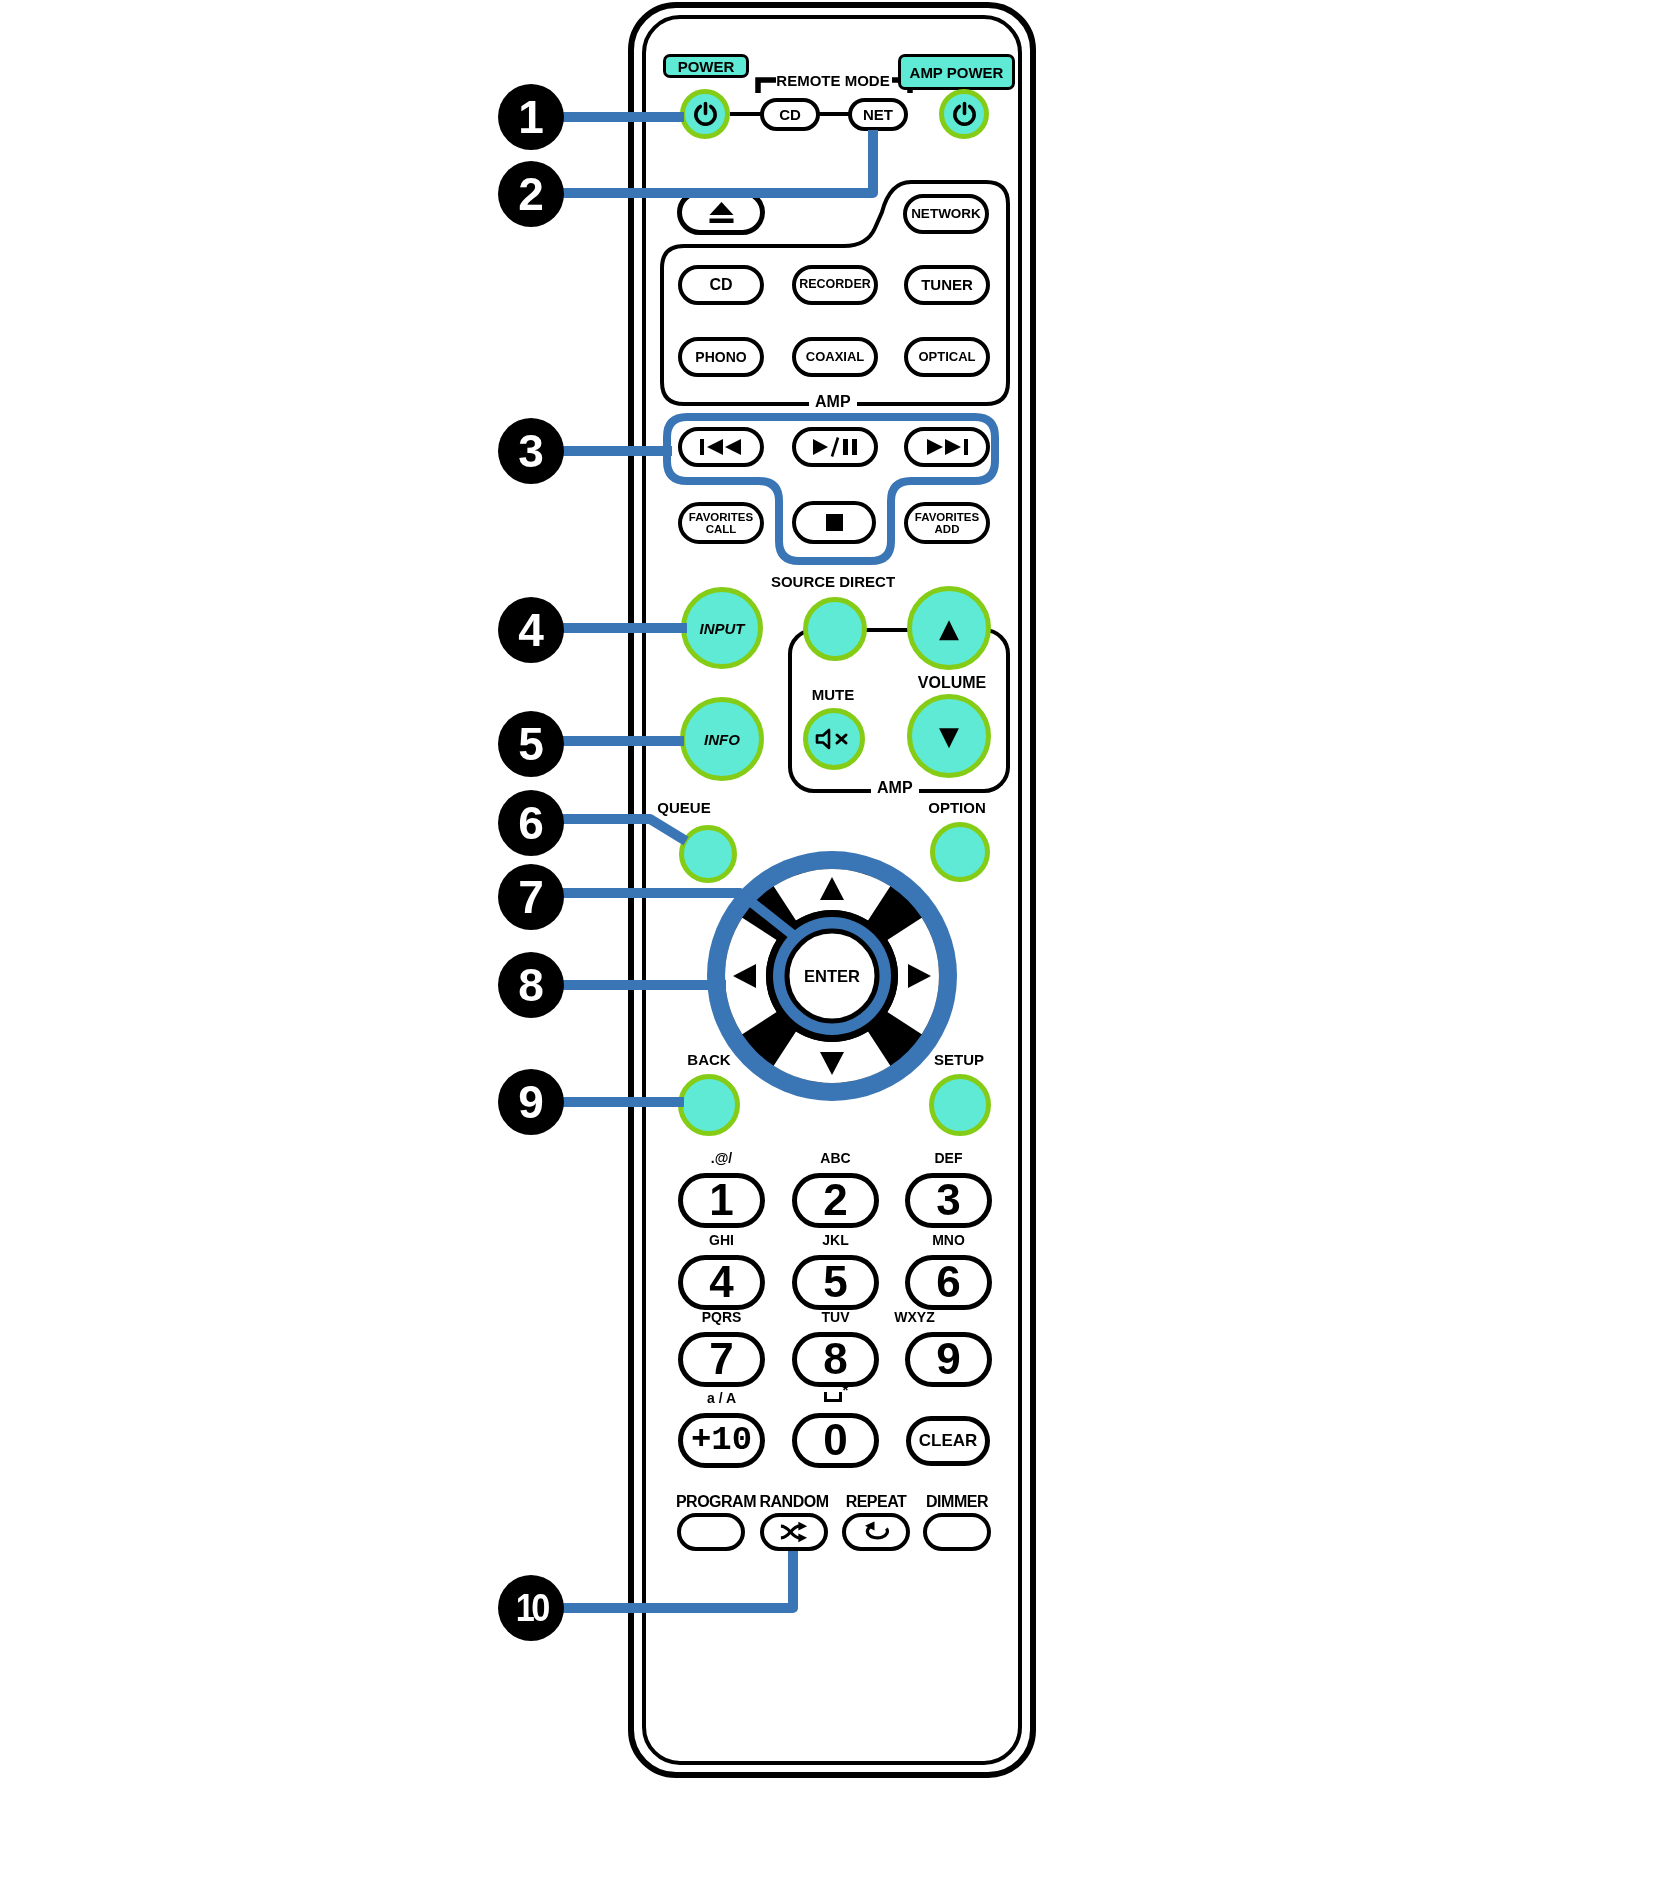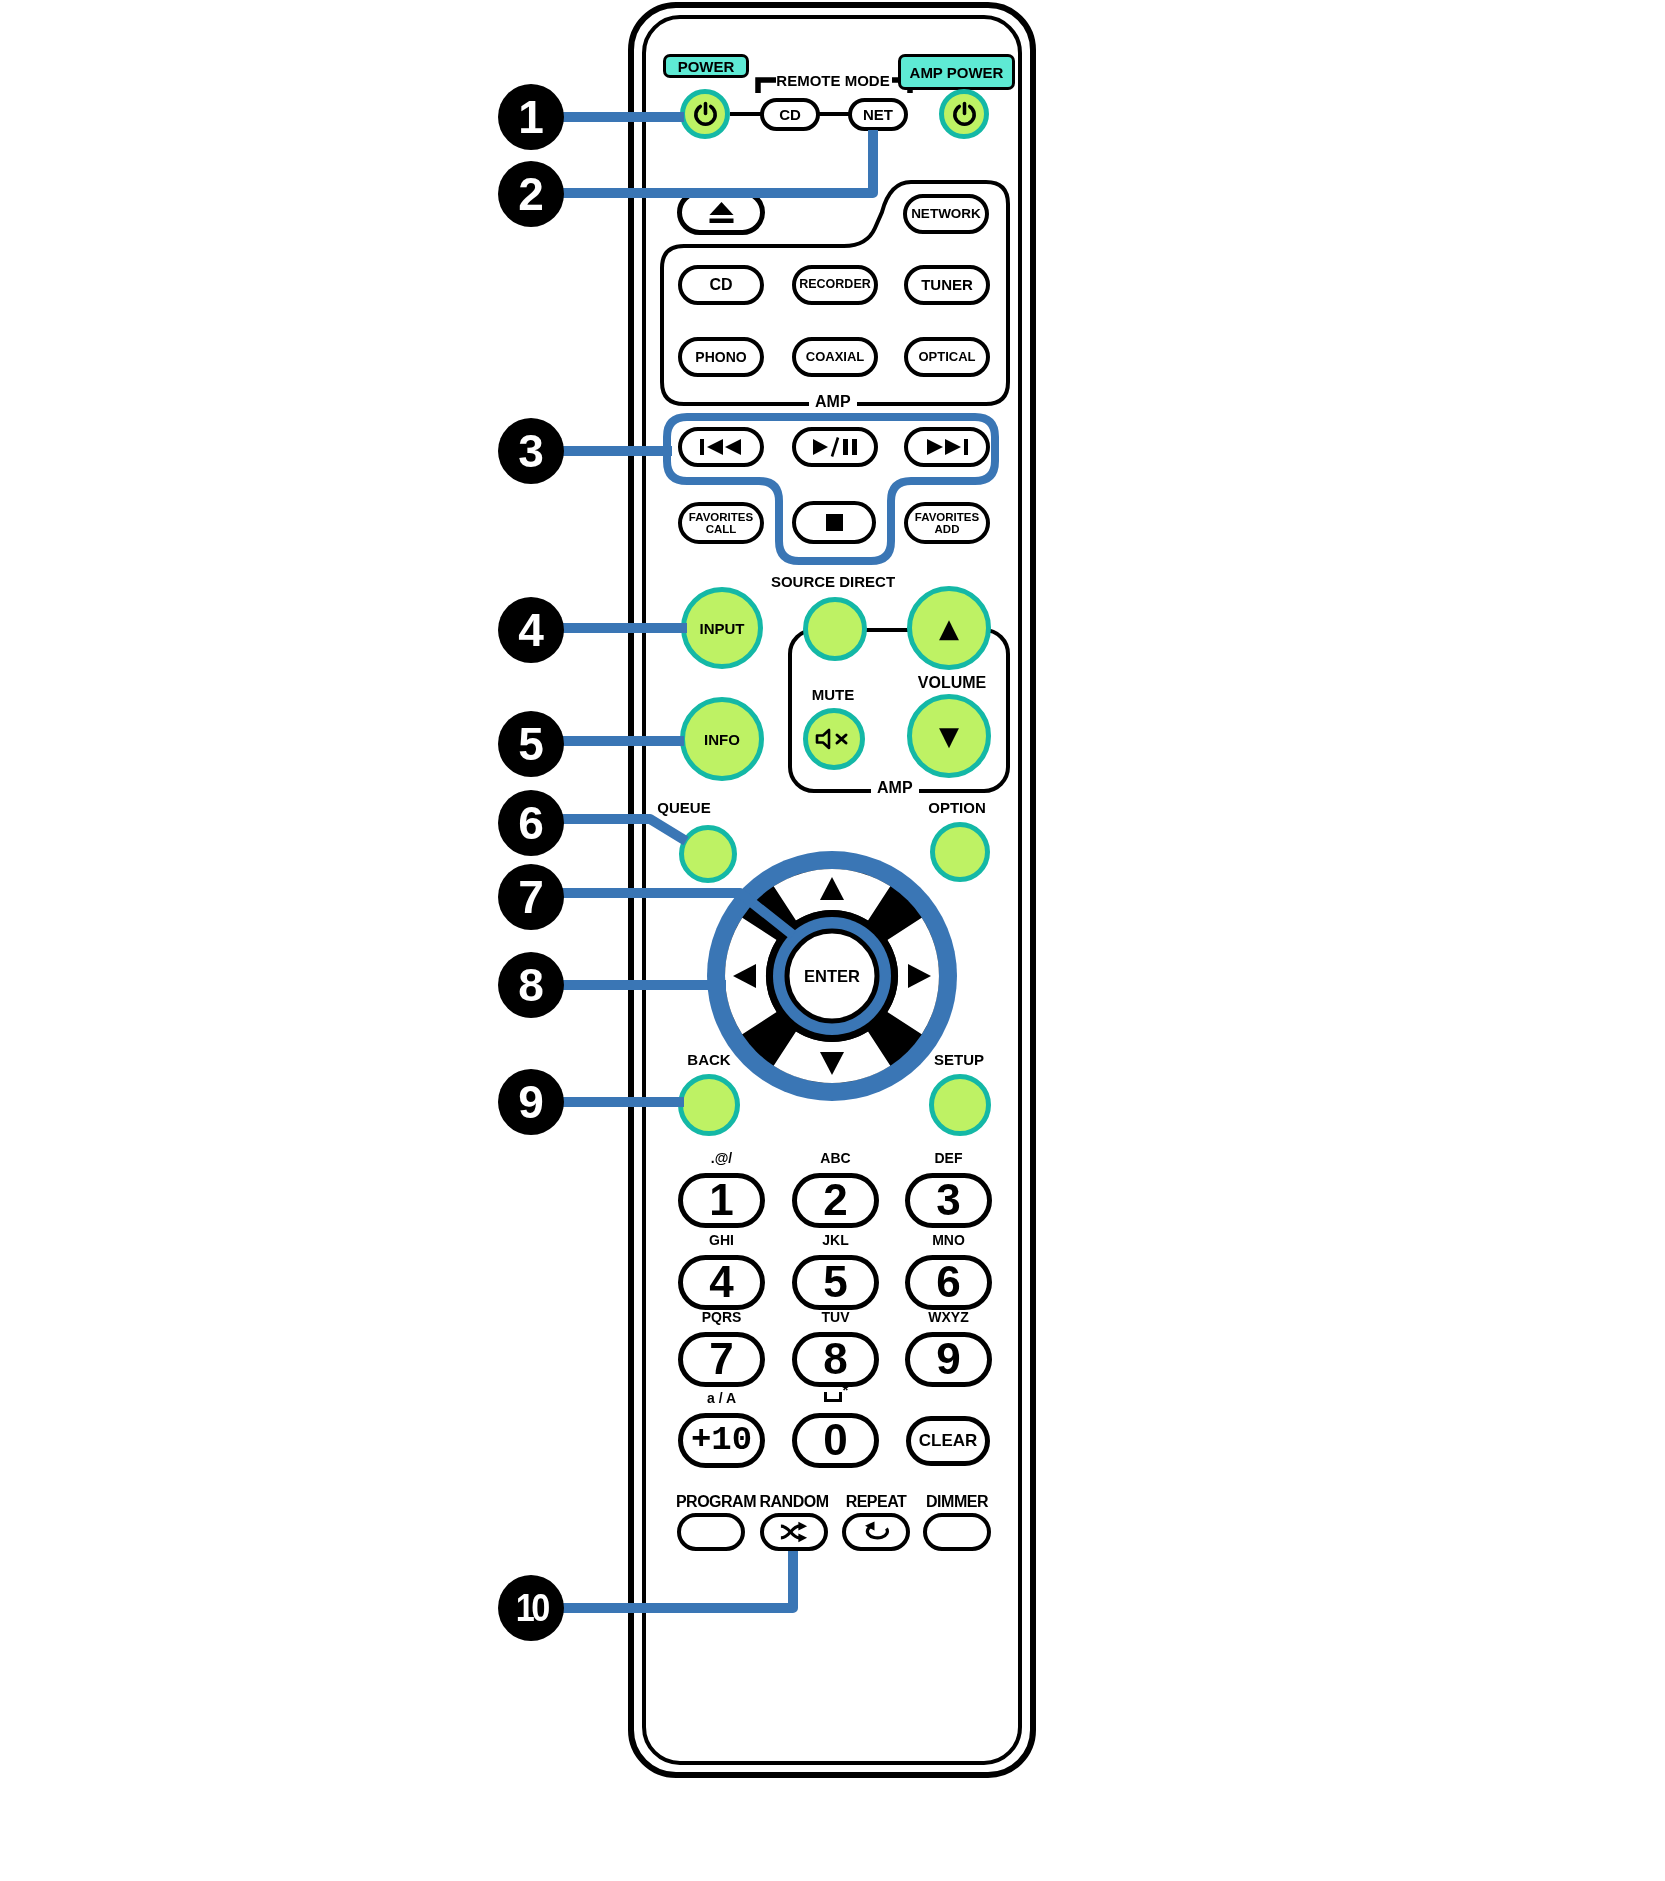--- a/index.html
+++ b/index.html
@@ -7,22 +7,22 @@
           font-family:"Liberation Sans","DejaVu Sans",sans-serif;color:#000;}
   .abs{position:absolute;box-sizing:border-box;}
   
   .shell-outer{left:628px;top:2px;width:408px;height:1776px;border:6px solid #000;border-radius:48px;z-index:1;}
   .shell-inner{left:642px;top:15px;width:380px;height:1750px;border:4px solid #000;border-radius:38px;z-index:1;}
   svg.layer{position:absolute;left:0;top:0;z-index:2;}
   svg.layer-over{position:absolute;left:0;top:0;z-index:8;}
   
   .pill{background:#fff;border:5px solid #000;border-radius:999px;display:flex;flex-direction:column;
         align-items:center;justify-content:center;font-weight:bold;z-index:5;text-align:center;line-height:1.05;}
-  .circ{background:#bef264;border:5px solid #14b8a6;border-radius:50%;display:flex;align-items:center;
-        justify-content:center;font-weight:bold;z-index:5;text-align:center;}
+  .circ{background:#5eead4;border:5px solid #84cc16;border-radius:50%;display:flex;align-items:center;
+        justify-content:center;font-weight:bold;z-index:5;text-align:center;font-style:italic;}
   .lbl{font-weight:bold;text-align:center;z-index:5;white-space:nowrap;}
   .boxlbl{border:3.5px solid #000;border-radius:7px;display:flex;align-items:center;justify-content:center;
           font-weight:bold;font-size:15px;z-index:5;background:#5eead4;}
   .amp-overlay{background:#fff;font-weight:bold;font-size:16px;text-align:center;padding:0 6px;z-index:5;white-space:nowrap;}
   .callout{background:#000;border-radius:50%;display:flex;align-items:center;justify-content:center;
            color:#fff;font-weight:bold;font-size:46px;z-index:9;}
   .callout .two-digit{font-size:38px;letter-spacing:-4px;transform:scaleX(0.9);}
   .arrowglyph{font-family:"DejaVu Sans",sans-serif;}
   .subl{font-weight:bold;font-size:14px;text-align:center;z-index:5;}
   .space-box{display:inline-block;width:12px;height:7px;border:3px solid #000;border-top:none;vertical-align:middle;}
@@ -181,21 +181,21 @@
 
   <div class="abs subl" style="left:678px;top:1232px;width:87px;">GHI</div>
   <div class="abs subl" style="left:792px;top:1232px;width:87px;">JKL</div>
   <div class="abs subl" style="left:905px;top:1232px;width:87px;">MNO</div>
   <div class="abs pill" style="left:678px;top:1255px;width:87px;height:55px;font-size:44px;">4</div>
   <div class="abs pill" style="left:792px;top:1255px;width:87px;height:55px;font-size:44px;">5</div>
   <div class="abs pill" style="left:905px;top:1255px;width:87px;height:55px;font-size:44px;">6</div>
 
   <div class="abs subl" style="left:678px;top:1309px;width:87px;">PQRS</div>
   <div class="abs subl" style="left:792px;top:1309px;width:87px;">TUV</div>
-  <div class="abs subl" style="left:905px;top:1309px;width:87px;">WXYZ</div>
+  <div class="abs subl" style="left:871px;top:1309px;width:87px;">WXYZ</div>
   <div class="abs pill" style="left:678px;top:1332px;width:87px;height:55px;font-size:44px;">7</div>
   <div class="abs pill" style="left:792px;top:1332px;width:87px;height:55px;font-size:44px;">8</div>
   <div class="abs pill" style="left:905px;top:1332px;width:87px;height:55px;font-size:44px;">9</div>
 
   <div class="abs subl" style="left:678px;top:1390px;width:87px;">a / A</div>
   <div class="abs subl" style="left:792px;top:1388px;width:87px;">
     <span class="space-box"></span><span class="star">*</span>
   </div>
   <div class="abs pill" style="left:678px;top:1413px;width:87px;height:55px;font-size:34px;font-family:Liberation Mono, monospace;">+10</div>
   <div class="abs pill" style="left:792px;top:1413px;width:87px;height:55px;font-size:44px;">0</div>

